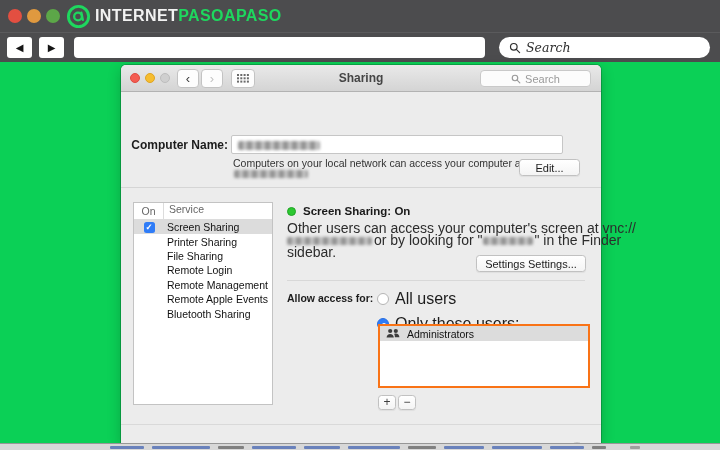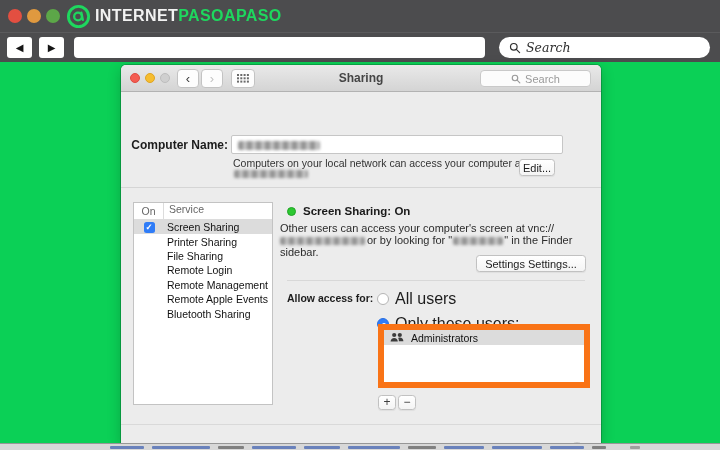--- a/index.html
+++ b/index.html
@@ -46,56 +46,56 @@
   .blur-blob { display:inline-block; height:8px; border-radius:2px; vertical-align:middle;
                background:repeating-linear-gradient(90deg,#949494 0 5px,#c2c2c2 5px 9px); filter:blur(1.4px); }
 
   .cn-label { position:absolute; left:0; top:46px; width:107px; text-align:right; font-size:12px; font-weight:bold; color:#1c1c1c; }
   .cn-field { position:absolute; left:110px; top:43px; width:332px; height:19px; background:#fff; border:1px solid #c6c6c6; border-radius:2px; }
   .cn-field .blur-blob { position:absolute; left:6px; top:5px; width:82px; height:9px; }
   .cn-info { position:absolute; left:112px; top:65px; font-size:10.5px; color:#333; }
   .cn-addr { position:absolute; left:113px; top:78px; width:74px; }
   .mac-btn { background:linear-gradient(#ffffff,#f4f4f4); border:1px solid #c1c1c1; border-radius:3.5px; font-size:11px; color:#1c1c1c;
              display:flex; align-items:center; justify-content:center; box-shadow:0 1px 1px rgba(0,0,0,.06); }
-  .edit-btn { position:absolute; left:398px; top:67px; width:36px; height:17px; }
+  .edit-btn { position:absolute; left:398px; top:67px; width:61px; height:17px; }
   .hline { position:absolute; background:#d5d5d5; height:1px; }
   .hline.sec { left:0; top:95px; width:480px; }
 
   
   .service-list { position:absolute; left:12px; top:110px; width:140px; height:203px; background:#fff; border:1px solid #c3c3c3; }
   .sl-header { display:flex; height:17px; align-items:flex-start; border-bottom:1px solid #dcdcdc; font-size:10.5px; color:#666; }
   .sl-col-on { width:30px; text-align:center; align-self:stretch; line-height:17px; border-right:1px solid #dcdcdc; }
   .sl-col-service { padding-left:5px; }
   .sl-row { display:flex; align-items:center; height:14.4px; font-size:10.5px; color:#111; }
   .sl-row.selected { background:#dcdcdc; }
   .sl-checkcol { width:30px; display:flex; justify-content:center; }
   .checkbox { width:11px; height:11px; background:#2f7cf7; border-radius:2.5px; color:#fff; font-size:8.5px; font-weight:bold;
               display:flex; align-items:center; justify-content:center; line-height:1; }
   .sl-name { padding-left:3px; }
 
   
   .status-row { position:absolute; left:166px; top:113px; display:flex; align-items:center; gap:7px; }
   .status-dot { width:9px; height:9px; border-radius:50%; background:#2cc831; border:0.5px solid #22a427; }
   .status-title { font-size:11.5px; font-weight:bold; color:#1a1a1a; }
-  .desc { position:absolute; left:159px; top:130px; width:302px; font-size:11px; color:#2c2c2c; }
+  .desc { position:absolute; left:166px; top:130px; width:302px; font-size:14px; color:#2c2c2c; }
   .desc .dline { height:12px; line-height:12px; white-space:nowrap; }
   .desc .blur-blob { margin:0 2px 0 0; }
   .settings-btn { position:absolute; left:355px; top:163px; width:110px; height:17px; }
   .hline.det { left:166px; top:188px; width:298px; background:#d8d8d8; }
 
   .allow-label { position:absolute; left:166px; top:200px; height:13px; line-height:13px; font-size:10.5px; font-weight:bold; color:#1c1c1c; }
   .radio-row { position:absolute; display:flex; align-items:center; gap:6px; height:13px; }
   .radio-row.r1 { left:256px; top:200px; }
   .radio-row.r2 { left:256px; top:225px; }
   .radio { width:12px; height:12px; border-radius:50%; background:#fff; border:1px solid #b5b5b5; position:relative; }
   .radio.on { background:#2f7cf7; border-color:#2b6fe0; }
   .radio.on::after { content:""; position:absolute; left:4px; top:4px; width:4px; height:4px; border-radius:50%; background:#fff; }
   .radio-label { font-size:16px; color:#1c1c1c; }
 
-  .users-box { position:absolute; left:257px; top:232px; width:212px; height:64px; background:#fff; border:6px solid #f97316; }
+  .users-box { position:absolute; left:257px; top:232px; width:212px; height:64px; background:#fff; border:2px solid #f97316; }
   .user-row { display:flex; align-items:center; gap:7px; height:15px; background:#dcdcdc; padding-left:6px; font-size:10.5px; color:#111; }
   .pm-group { position:absolute; left:257px; top:303px; display:flex; gap:2px; }
   .pm-btn { width:18px; height:15px; font-size:12px; color:#3d3d3d; padding-bottom:1px; }
 
   .hline.bottom { left:0; top:332px; width:480px; background:#d9d9d9; }
   .help-btn { position:absolute; left:448px; top:350px; width:16px; height:16px; border-radius:50%; background:#fdfdfd; border:1px solid #c8c8c8;
               box-shadow:0 1px 1px rgba(0,0,0,.08); display:flex; align-items:center; justify-content:center;
               font-size:10px; font-weight:bold; color:#2f7cf7; }
 
   

